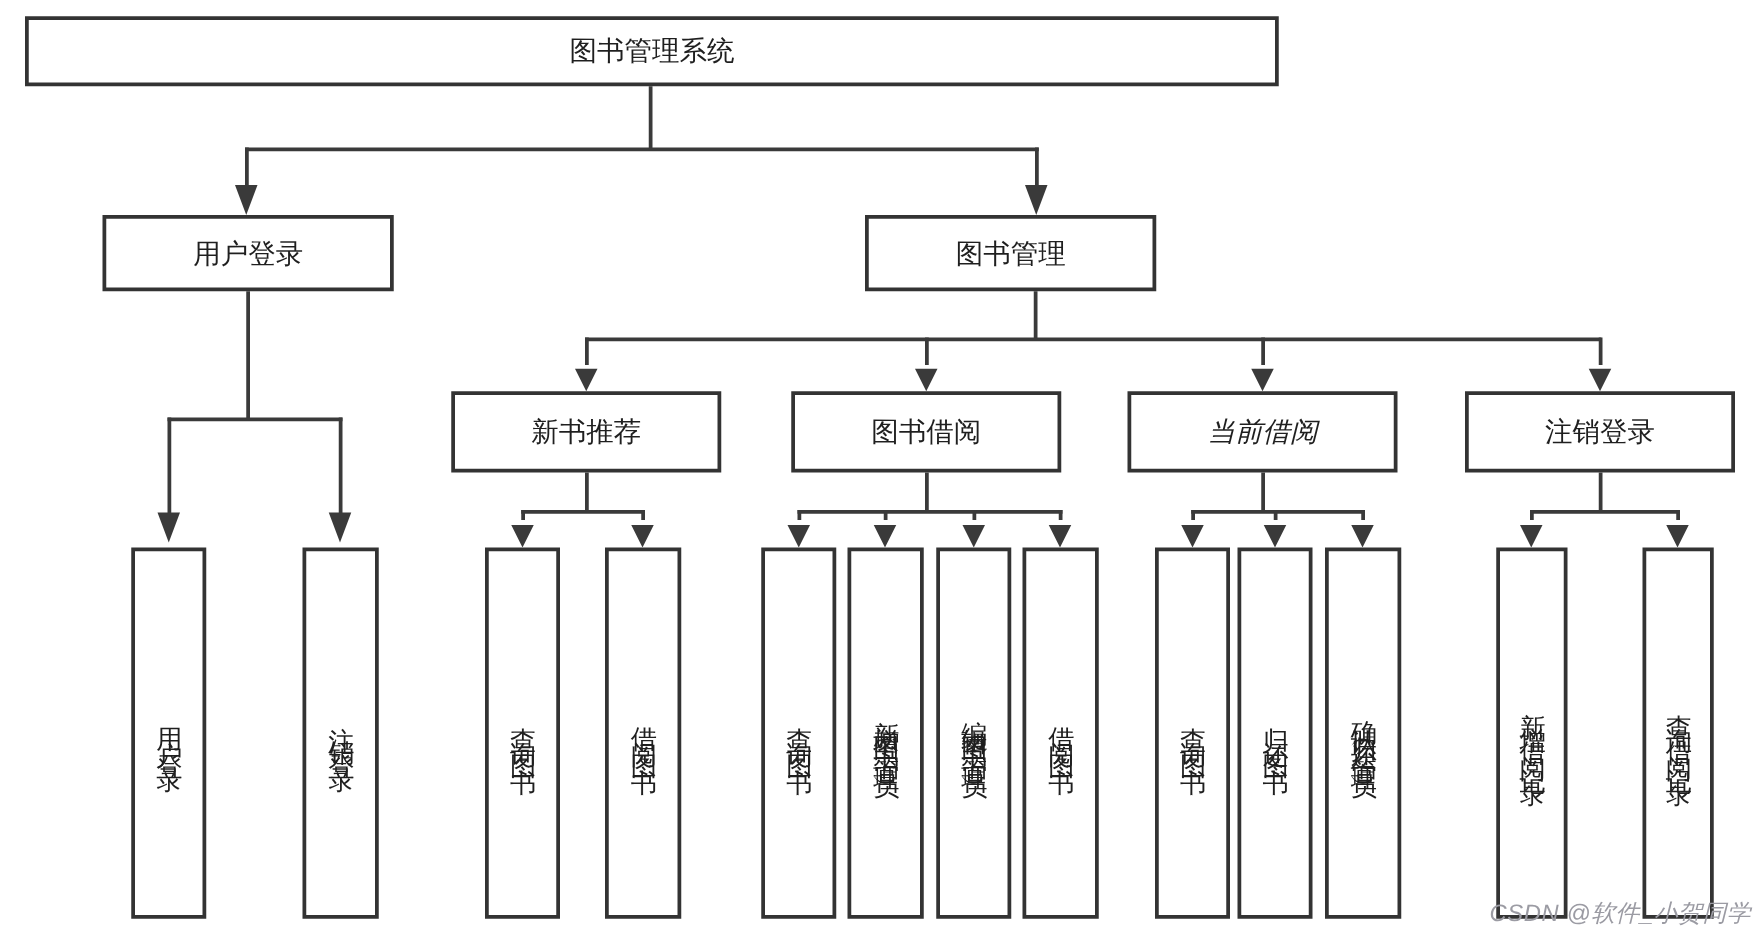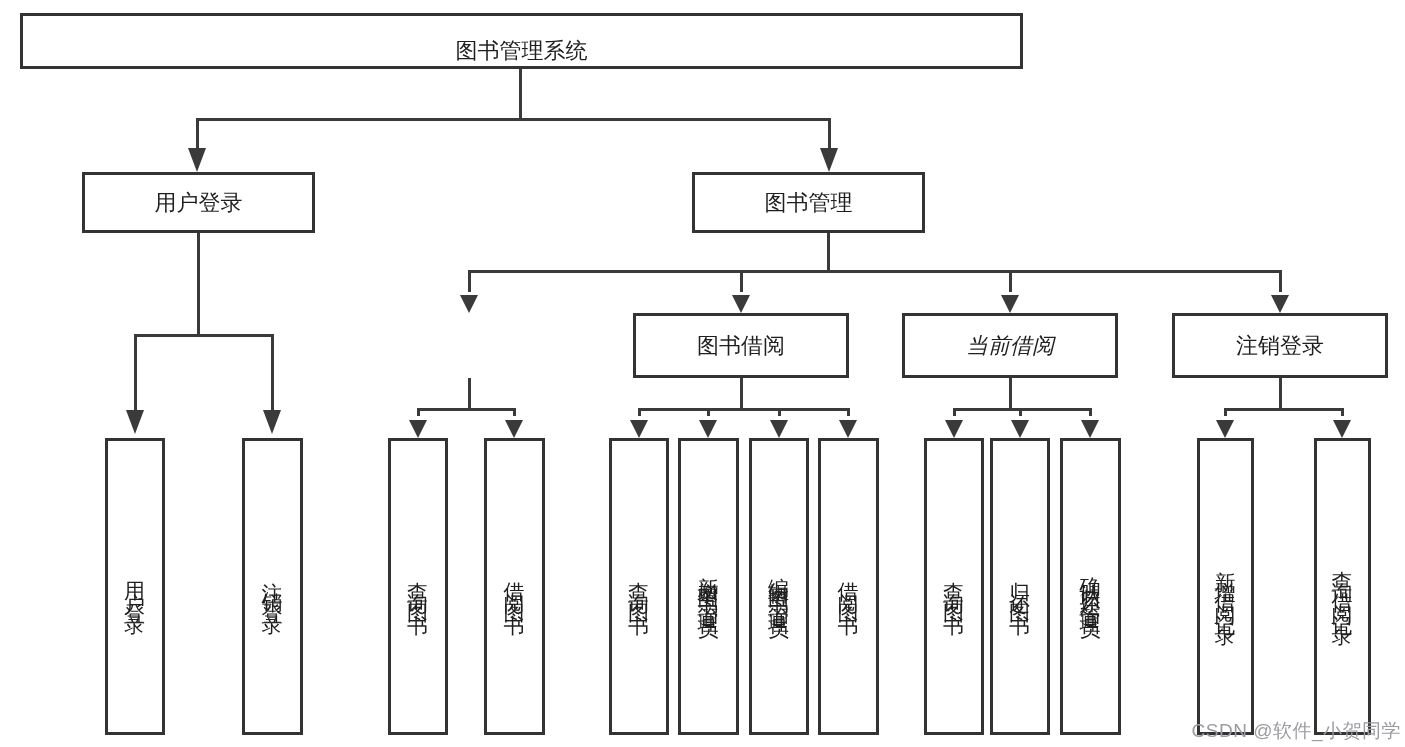--- a/index.html
+++ b/index.html
@@ -33,29 +33,29 @@
   .hline{position:absolute;height:3px;background:var(--line);}
   .vline{position:absolute;width:3px;background:var(--line);}
   .arrow{
     position:absolute;width:0;height:0;
     border-left:9px solid transparent;border-right:9px solid transparent;
     border-top:24px solid var(--line);
   }
   .arrow.short{border-top-width:18px;}
   .watermark{
     position:absolute;right:4px;bottom:3px;z-index:6;
-    font-size:19px;color:var(--watermark);letter-spacing:0.5px;
+    font-size:19px;color:var(--watermark);letter-spacing:0.5px;font-style:italic;
   }
 </style>
 </head>
 <body>
 
 <div class="canvas">
 
-  <div class="box" style="left:20px;top:13px;width:1003px;height:56px;align-items:flex-end;">
+  <div class="box" style="left:20px;top:13px;width:1003px;height:56px;">
     <span>图书管理系统</span>
   </div>
 
   <div class="vline" style="left:519px;top:69px;height:51px;"></div>
   <div class="hline" style="left:196px;top:118px;width:635px;"></div>
   <div class="vline" style="left:196px;top:118px;height:32px;"></div>
   <div class="arrow" style="left:188px;top:148px;"></div>
   <div class="vline" style="left:828px;top:118px;height:32px;"></div>
   <div class="arrow" style="left:820px;top:148px;"></div>
 
@@ -77,20 +77,23 @@
   <div class="hline" style="left:468px;top:270px;width:813px;"></div>
   <div class="vline" style="left:468px;top:270px;height:22px;"></div>
   <div class="arrow short" style="left:460px;top:295px;"></div>
   <div class="vline" style="left:740px;top:270px;height:22px;"></div>
   <div class="arrow short" style="left:732px;top:295px;"></div>
   <div class="vline" style="left:1009px;top:270px;height:22px;"></div>
   <div class="arrow short" style="left:1001px;top:295px;"></div>
   <div class="vline" style="left:1279px;top:270px;height:22px;"></div>
   <div class="arrow short" style="left:1271px;top:295px;"></div>
 
+  <div class="box" style="left:361px;top:313px;width:216px;height:65px;">
+    <span>新书推荐</span>
+  </div>
   <div class="box" style="left:633px;top:313px;width:216px;height:65px;">
     <span>图书借阅</span>
   </div>
   <div class="box" style="left:902px;top:313px;width:216px;height:65px;font-style:italic;">
     <span>当前借阅</span>
   </div>
   <div class="box" style="left:1172px;top:313px;width:216px;height:65px;">
     <span>注销登录</span>
   </div>
 

